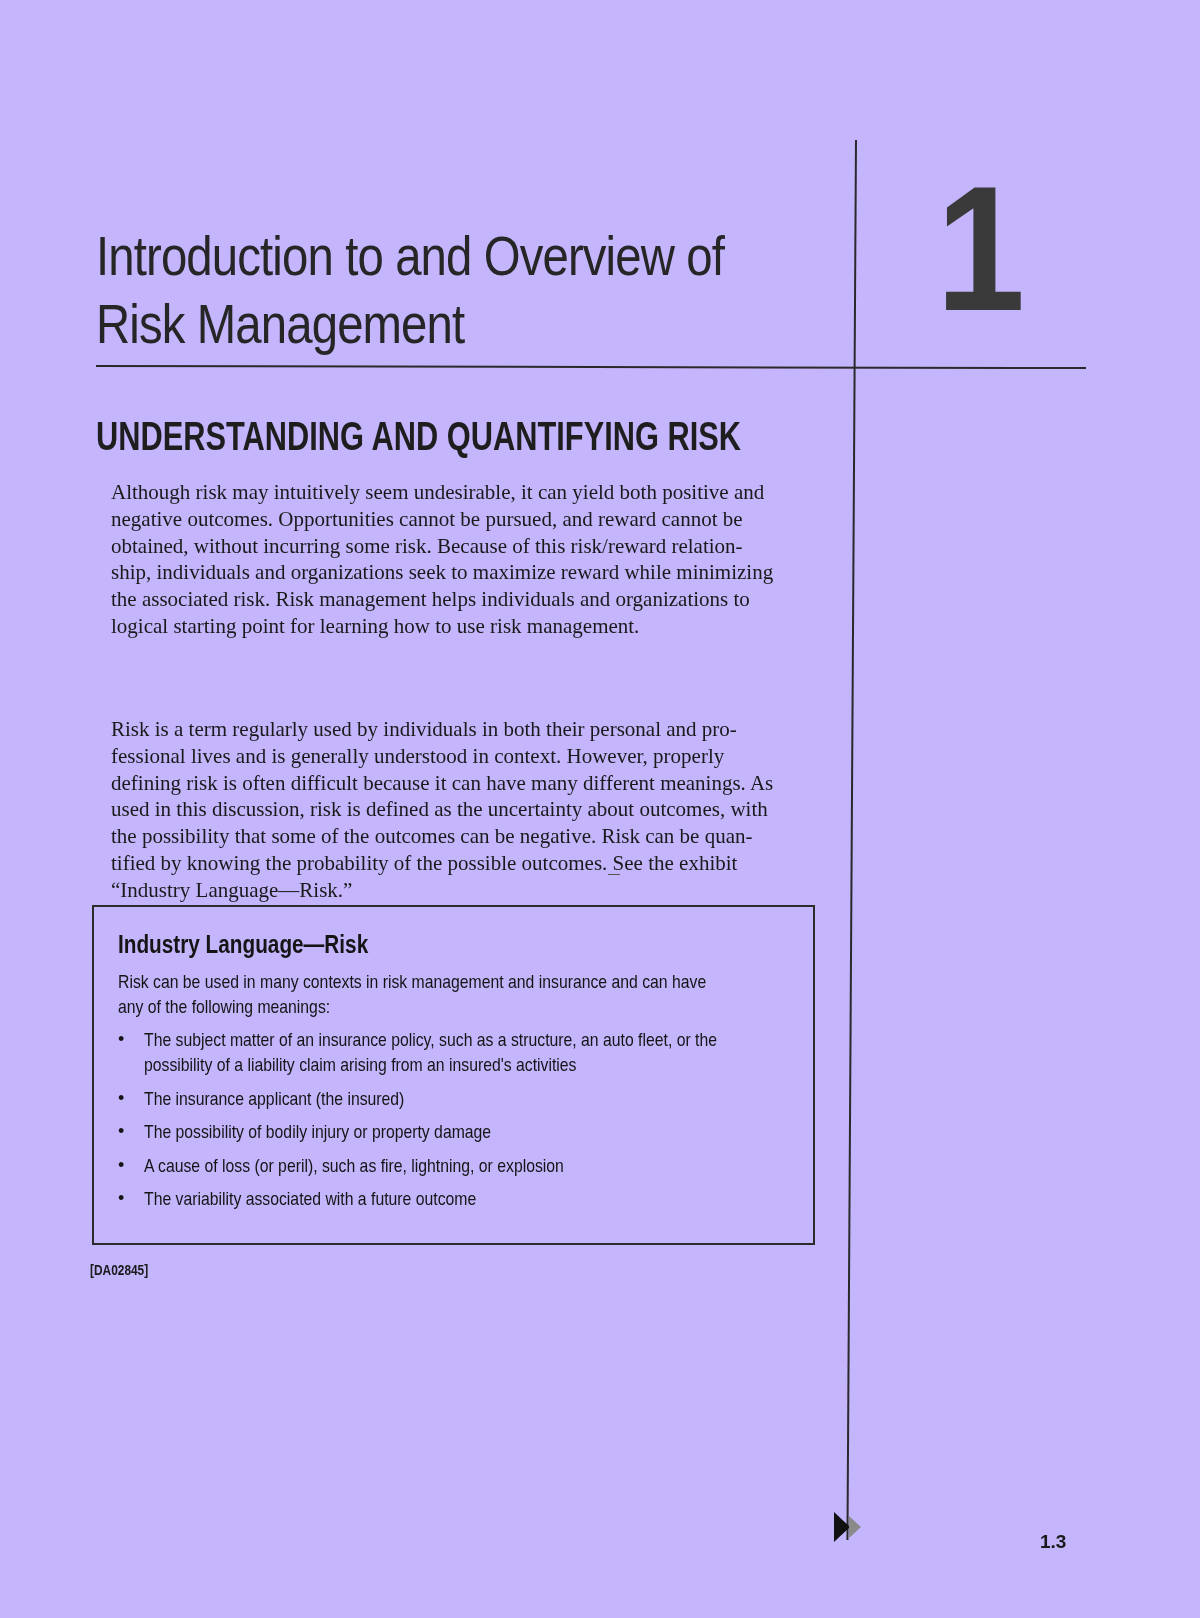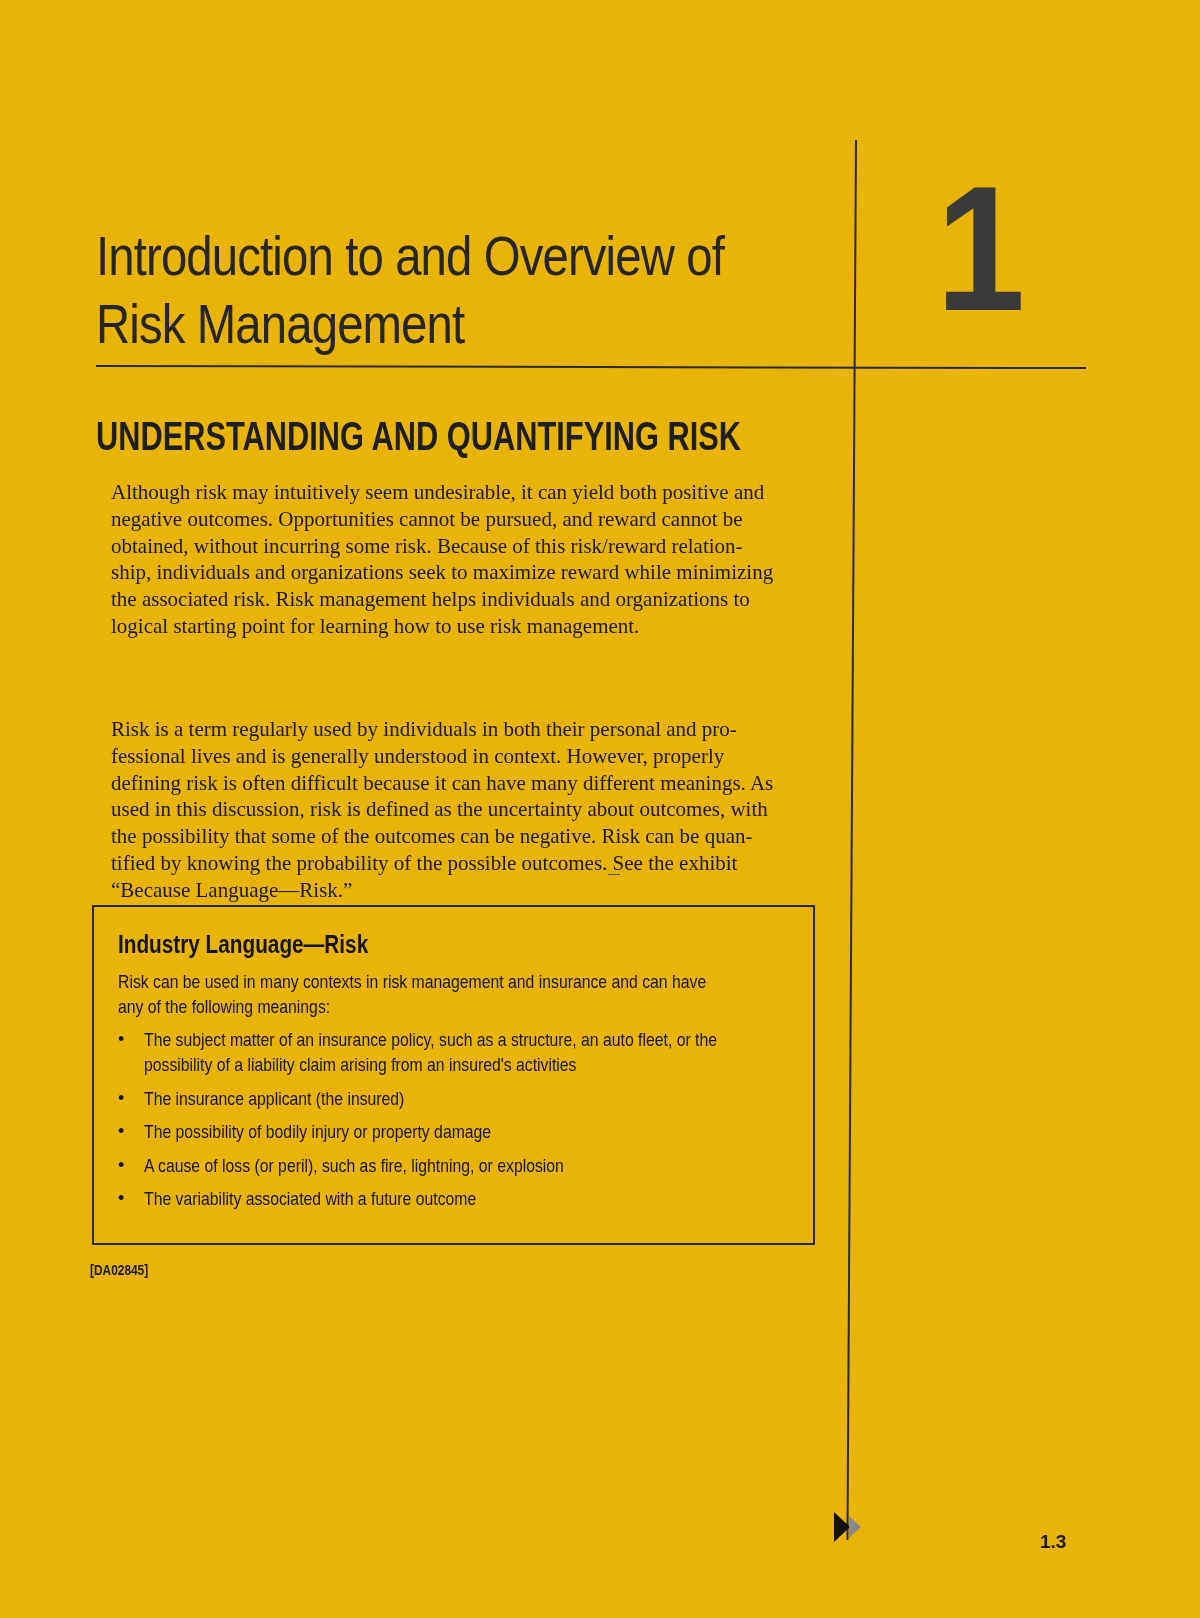--- a/index.html
+++ b/index.html
@@ -11,21 +11,21 @@
       width: 1200px;
       height: 1618px;
       position: relative;
       overflow: hidden;
       color: #1c1c1c;
     }
     .page {
       position: absolute;
       left: 0; top: 0;
       width: 1200px; height: 1618px;
-      background: #eab308;
+      background: #c4b5fd;
     }
     
     .v-rule {
       position: absolute;
       left: 855px;
       top: 140px;
       width: 2px;
       height: 1400px;
       background: #2a2a2a;
       transform: rotate(0.35deg);
@@ -235,21 +235,21 @@
     <span class="ln">logical starting point for learning how to use risk management.</span>
   </p>
 
   <p class="para para-2">
     <span class="ln">Risk is a term regularly used by individuals in both their personal and pro-</span>
     <span class="ln">fessional lives and is generally understood in context. However, properly</span>
     <span class="ln">defining risk is often difficult because it can have many different meanings. As</span>
     <span class="ln">used in this discussion, risk is defined as the uncertainty about outcomes, with</span>
     <span class="ln">the possibility that some of the outcomes can be negative. Risk can be quan-</span>
     <span class="ln">tified by knowing the probability of the possible outcomes. See the exhibit</span>
-    <span class="ln">“Because Language—Risk.”</span>
+    <span class="ln">“Industry Language—Risk.”</span>
   </p>
 
   <div class="stray-dash"></div>
 
   <div class="exhibit-box">
     <h3 class="exhibit-title">Industry Language—Risk</h3>
     <p class="exhibit-intro">
       <span class="ln">Risk can be used in many contexts in risk management and insurance and can have</span>
       <span class="ln">any of the following meanings:</span>
     </p>

